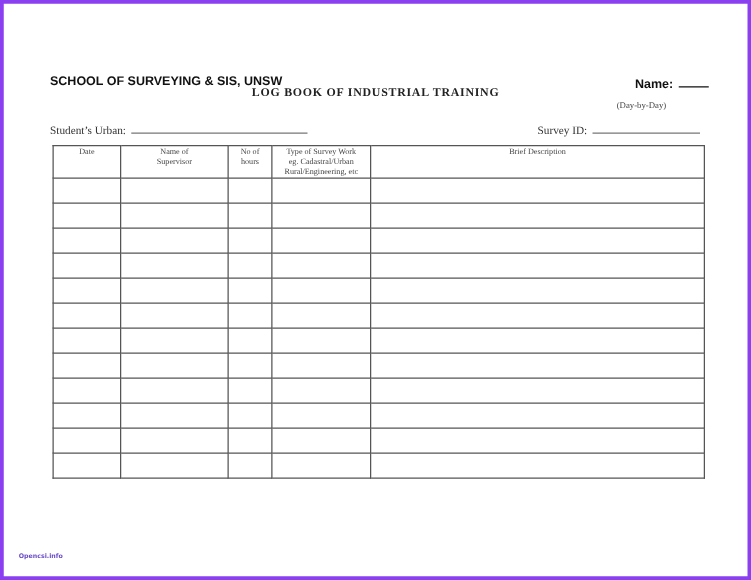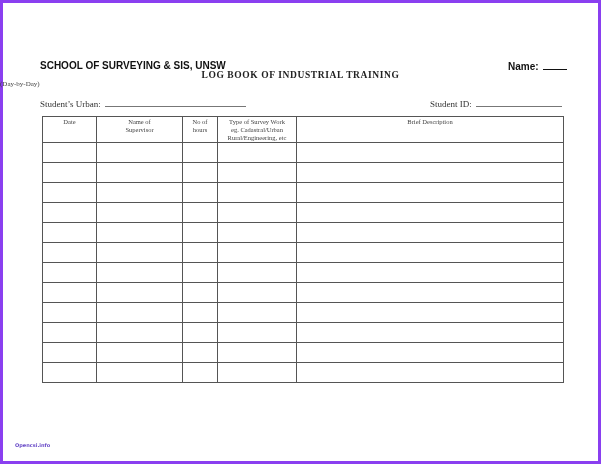--- a/index.html
+++ b/index.html
@@ -5,21 +5,21 @@
   html, body { margin:0; padding:0; }
   body { width:601px; height:464px; position:relative; background:#ffffff; overflow:hidden; }
   .frame { position:absolute; left:0; top:0; width:601px; height:464px; box-sizing:border-box;
            border-top:3px solid #8a3ff0; border-left:3px solid #8a3ff0;
            border-right:3px solid #8a3ff0; border-bottom:3px solid #8a3ff0; }
   .abs { position:absolute; white-space:nowrap; }
   .school { left:40px; top:60px; font-family:"Liberation Sans", sans-serif; font-weight:bold; font-size:10px; color:#111; }
   .page-label { left:508px; top:60px; font-family:"Liberation Sans", sans-serif; font-weight:bold; font-size:10px; color:#111; }
   .page-line { display:inline-block; width:24px; border-bottom:1px solid #111; margin-left:4px; height:9px; vertical-align:baseline; }
   .title { left:0; width:601px; text-align:center; top:70px; font-family:"Liberation Serif", serif; font-weight:bold; font-size:9.5px; letter-spacing:0.6px; color:#222; padding-left:0px; }
-  .subtitle { left:0; width:601px; text-align:left; top:80px; font-family:"Liberation Serif", serif; font-size:7px; color:#444; }
+  .subtitle { left:0; width:533px; text-align:right; top:80px; font-family:"Liberation Serif", serif; font-size:7px; color:#444; }
   .name-row { left:40px; top:97px; font-family:"Liberation Serif", serif; font-size:9px; color:#333; }
   .name-line { display:inline-block; width:141px; border-bottom:1px solid #777; height:9px; margin-left:4px; vertical-align:baseline; }
   .id-row { left:430px; top:97px; font-family:"Liberation Serif", serif; font-size:9px; color:#333; }
   .id-line { display:inline-block; width:86px; border-bottom:1px solid #777; height:9px; margin-left:4px; vertical-align:baseline; }
   table.log { position:absolute; left:42px; top:116px; width:521px; border-collapse:collapse; table-layout:fixed;
               font-family:"Liberation Serif", serif; font-size:6.5px; color:#444; }
   table.log th, table.log td { border:1px solid #555; padding:0; }
   table.log th { height:24px; font-weight:normal; vertical-align:top; text-align:center; line-height:8px; padding-top:1px; }
   table.log td { height:19px; }
   .watermark { left:15px; top:442px; font-family:"DejaVu Sans", sans-serif; font-size:5px; font-weight:bold; color:#6a4cc8; }
@@ -29,21 +29,21 @@
 
 <div class="frame"></div>
 
 <div class="abs school">SCHOOL OF SURVEYING &amp; SIS, UNSW</div>
 <div class="abs page-label"><span>Name:</span><span class="page-line"></span></div>
 
 <div class="abs title">LOG BOOK OF INDUSTRIAL TRAINING</div>
 <div class="abs subtitle">(Day-by-Day)</div>
 
 <div class="abs name-row"><span>Student’s Urban:</span><span class="name-line"></span></div>
-<div class="abs id-row"><span>Student ID:</span><span class="id-line"></span></div>
+<div class="abs id-row"><span>Survey ID:</span><span class="id-line"></span></div>
 
 <table class="log">
   <colgroup>
     <col style="width:54px">
       <col style="width:86px">
       <col style="width:35px">
       <col style="width:79px">
       <col style="width:267px">
   </colgroup>
   <thead>

